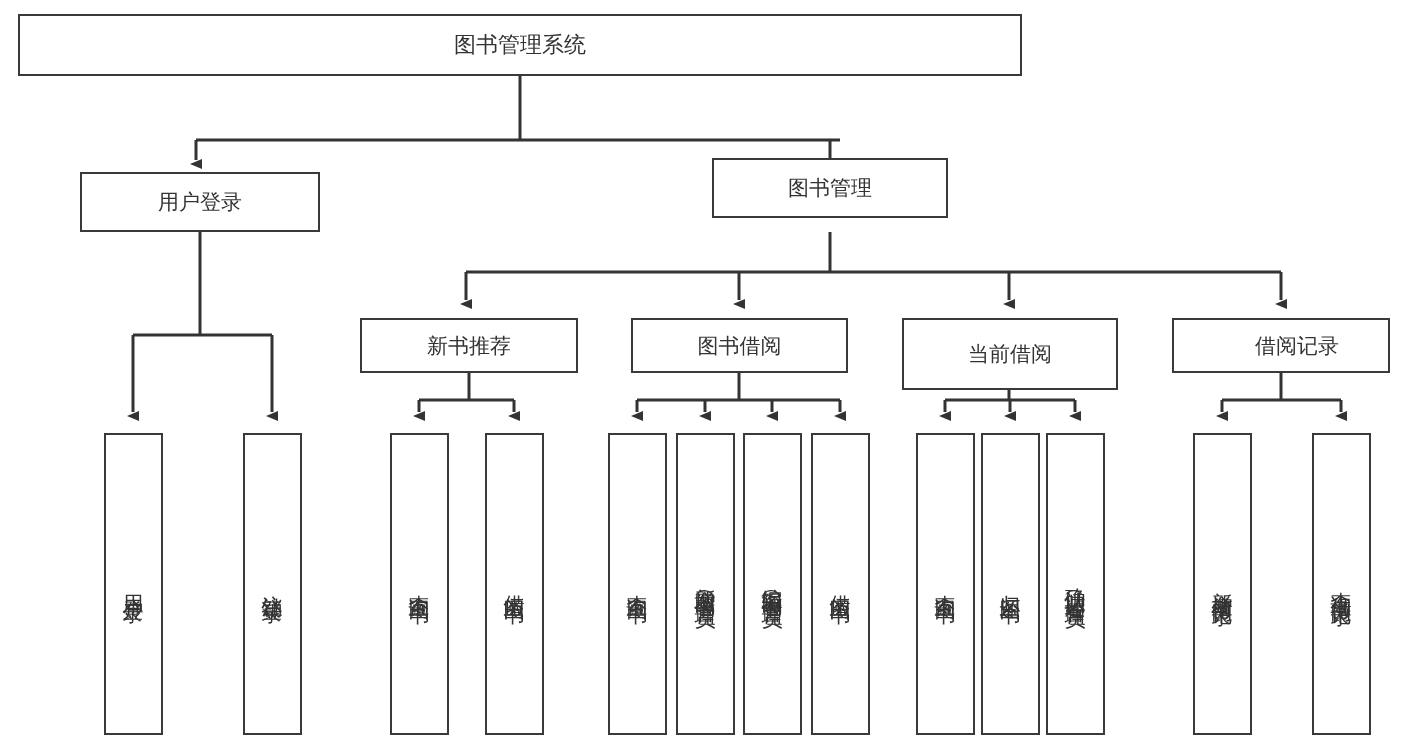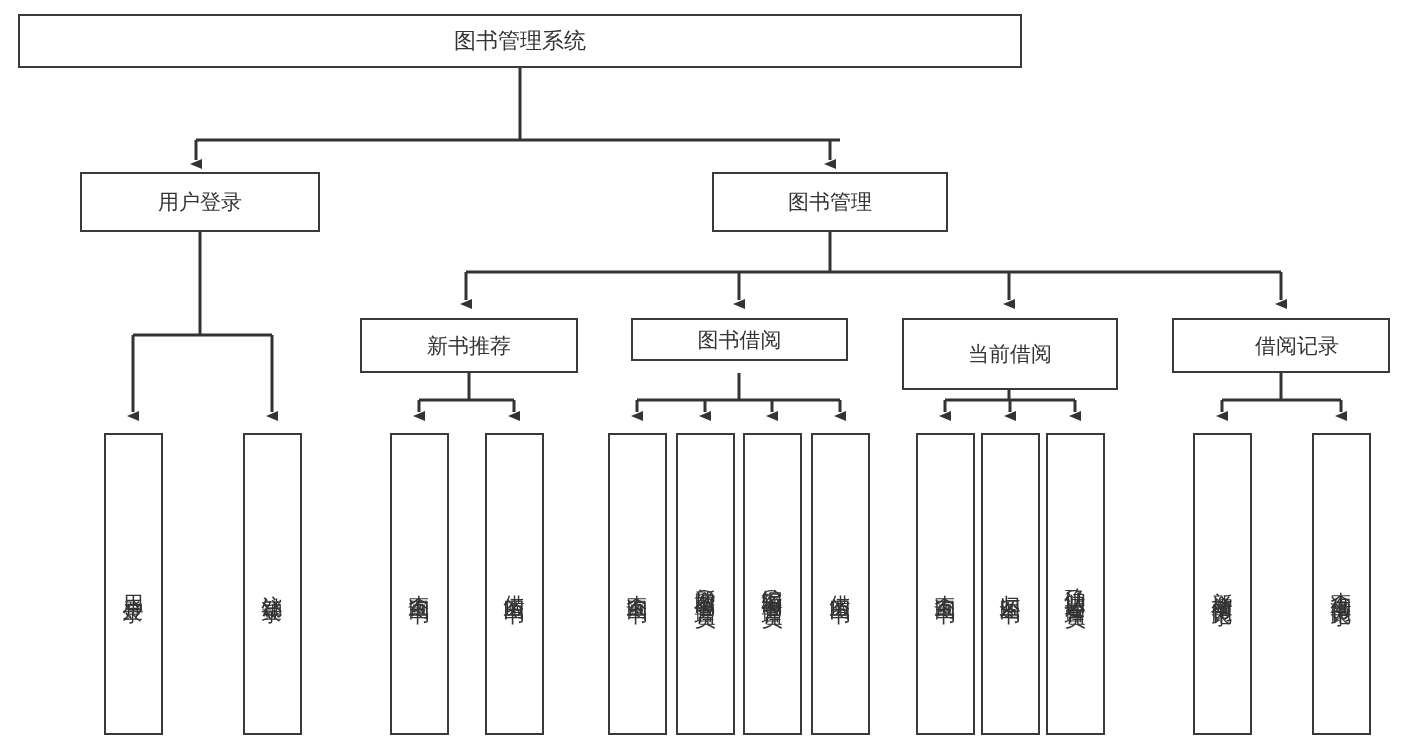--- a/index.html
+++ b/index.html
@@ -112,37 +112,37 @@
       <path d="M1010,400 L1010,412" marker-end="url(#arrow)"></path>
       <path d="M1075,400 L1075,412" marker-end="url(#arrow)"></path>
 
       <path d="M1281,373 L1281,400"></path>
       <path d="M1222,400 L1341,400"></path>
       <path d="M1222,400 L1222,412" marker-end="url(#arrow)"></path>
       <path d="M1341,400 L1341,412" marker-end="url(#arrow)"></path>
     </g>
   </svg>
 
-  <div class="node node-root" style="left:18px; top:14px; width:1004px; height:54px;">
+  <div class="node node-root" style="left:18px; top:14px; width:1004px; height:62px;">
     <span class="label-h">图书管理系统</span>
   </div>
 
   <div class="node node-l1" style="left:80px; top:172px; width:240px; height:60px;">
     <span class="label-h">用户登录</span>
   </div>
 
-  <div class="node node-l1" style="left:712px; top:172px; width:236px; height:60px;">
+  <div class="node node-l1" style="left:712px; top:158px; width:236px; height:60px;">
     <span class="label-h">图书管理</span>
   </div>
 
   <div class="node node-l2" style="left:360px; top:318px; width:218px; height:55px;">
     <span class="label-h">新书推荐</span>
   </div>
 
-  <div class="node node-l2" style="left:631px; top:318px; width:217px; height:43px;">
+  <div class="node node-l2" style="left:631px; top:318px; width:217px; height:55px;">
     <span class="label-h">图书借阅</span>
   </div>
 
   <div class="node node-l2" style="left:902px; top:318px; width:216px; height:72px;">
     <span class="label-h">当前借阅</span>
   </div>
 
   <div class="node node-l2" style="left:1172px; top:318px; width:218px; height:55px;padding-left:32px;">
     <span class="label-h">借阅记录</span>
   </div>

